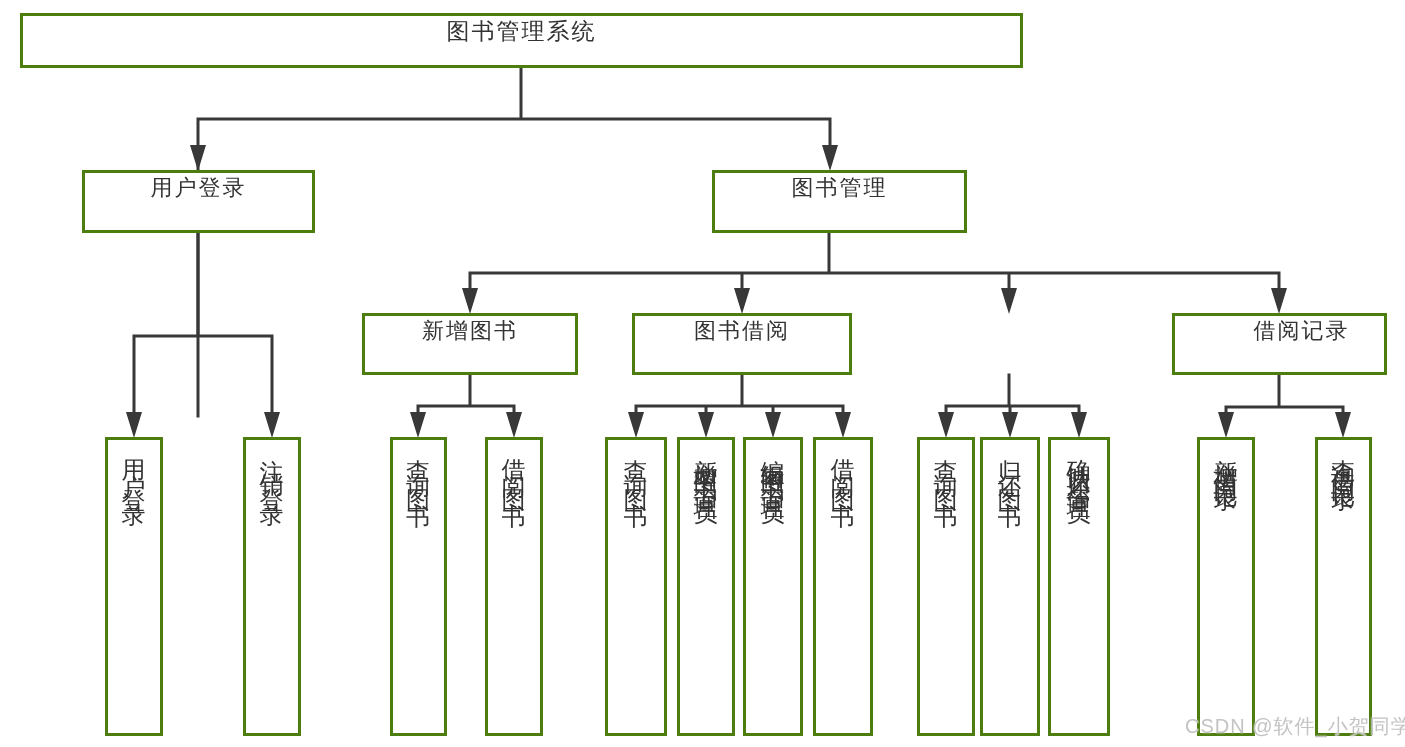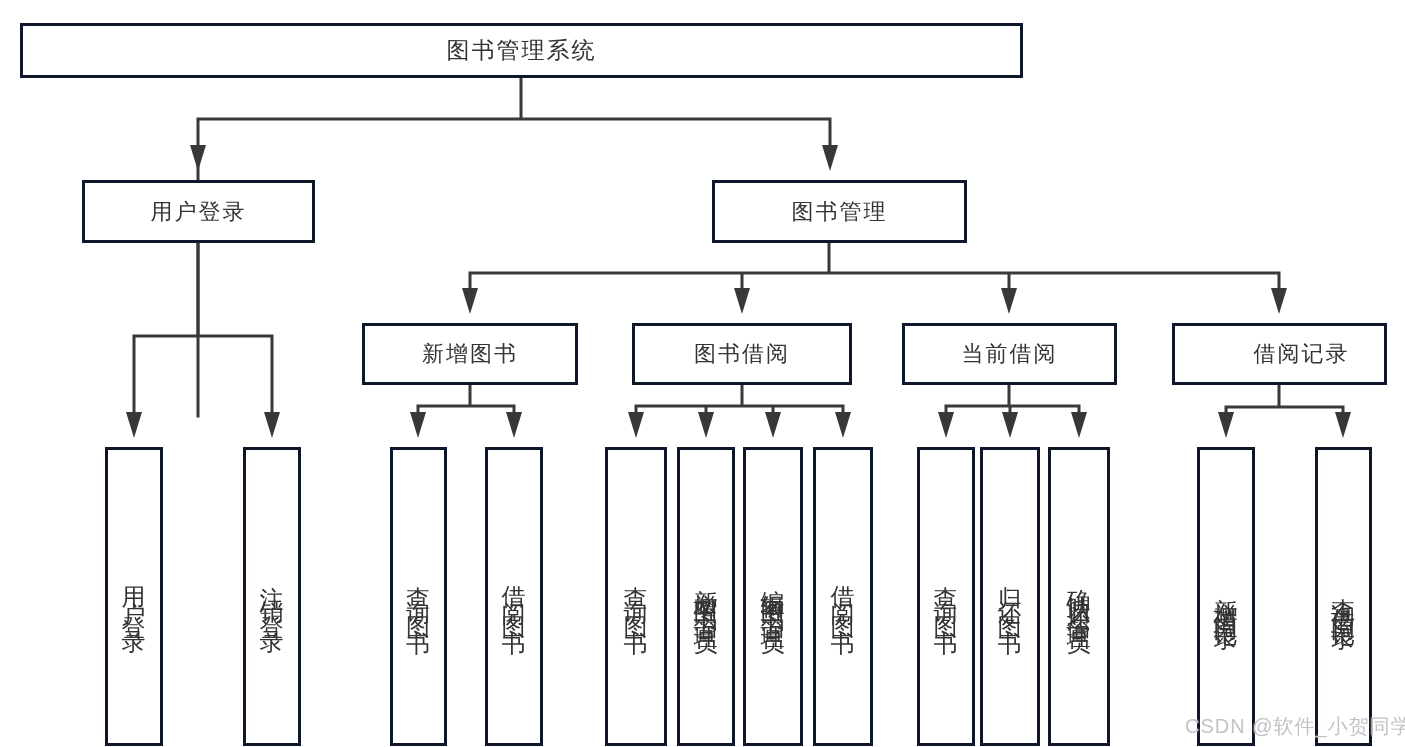--- a/index.html
+++ b/index.html
@@ -17,28 +17,26 @@
   }
   .connectors {
     position: absolute;
     left: 0;
     top: 0;
     z-index: 1;
   }
   .box {
     position: absolute;
     box-sizing: border-box;
-    border: 3px solid #0f172a;
+    border: 3px solid #4d7c0f;
     background: #ffffff;
     display: flex;
-    align-items: center;
     justify-content: center;
     color: #333333;
     z-index: 2;
-    margin-top: 10px;
   }
   .box.h { font-size: 22px; letter-spacing: 2px; }
   .box.root { font-size: 23px; }
   .leaf .vtext {
     writing-mode: vertical-rl;
     font-size: 24px;
     line-height: 1.05;
     letter-spacing: 6px;
     color: #333333;
   }
@@ -87,23 +85,20 @@
   <div class="box h" style="left:712px; top:170px; width:255px; height:63px;">
     <span>图书管理</span>
   </div>
 
   <div class="box h" style="left:362px; top:313px; width:216px; height:62px;">
     <span>新增图书</span>
   </div>
   <div class="box h" style="left:632px; top:313px; width:220px; height:62px;">
     <span>图书借阅</span>
   </div>
-  <div class="box h" style="left:902px; top:313px; width:215px; height:62px;">
-    <span>当前借阅</span>
-  </div>
   <div class="box h" style="left:1172px; top:313px; width:215px; height:62px;padding-left:44px;">
     <span>借阅记录</span>
   </div>
 
   <div class="box leaf" style="left:105px; top:437px; width:58px; height:299px;">
     <span class="vtext spread">用户登录</span>
   </div>
   <div class="box leaf" style="left:243px; top:437px; width:58px; height:299px;">
     <span class="vtext spread">注销登录</span>
   </div>

